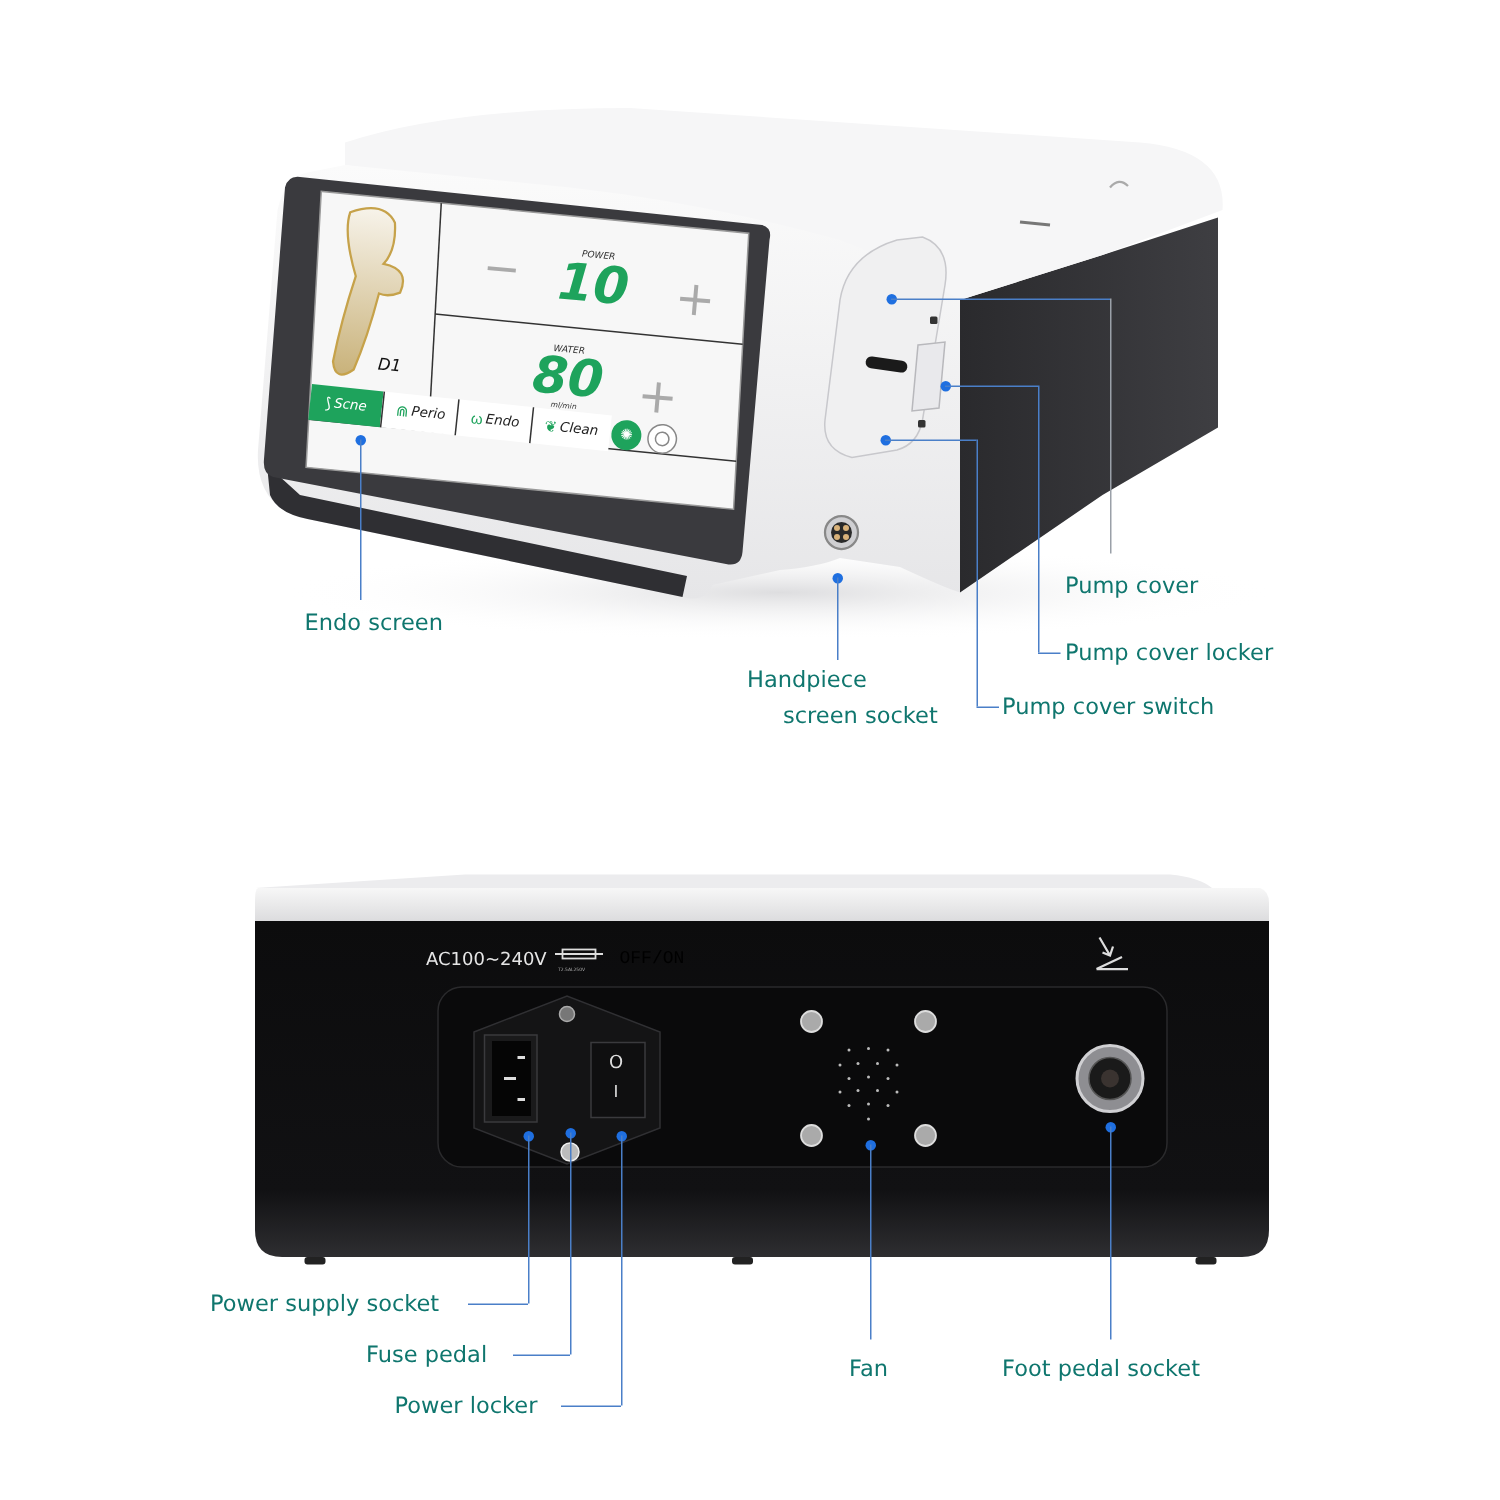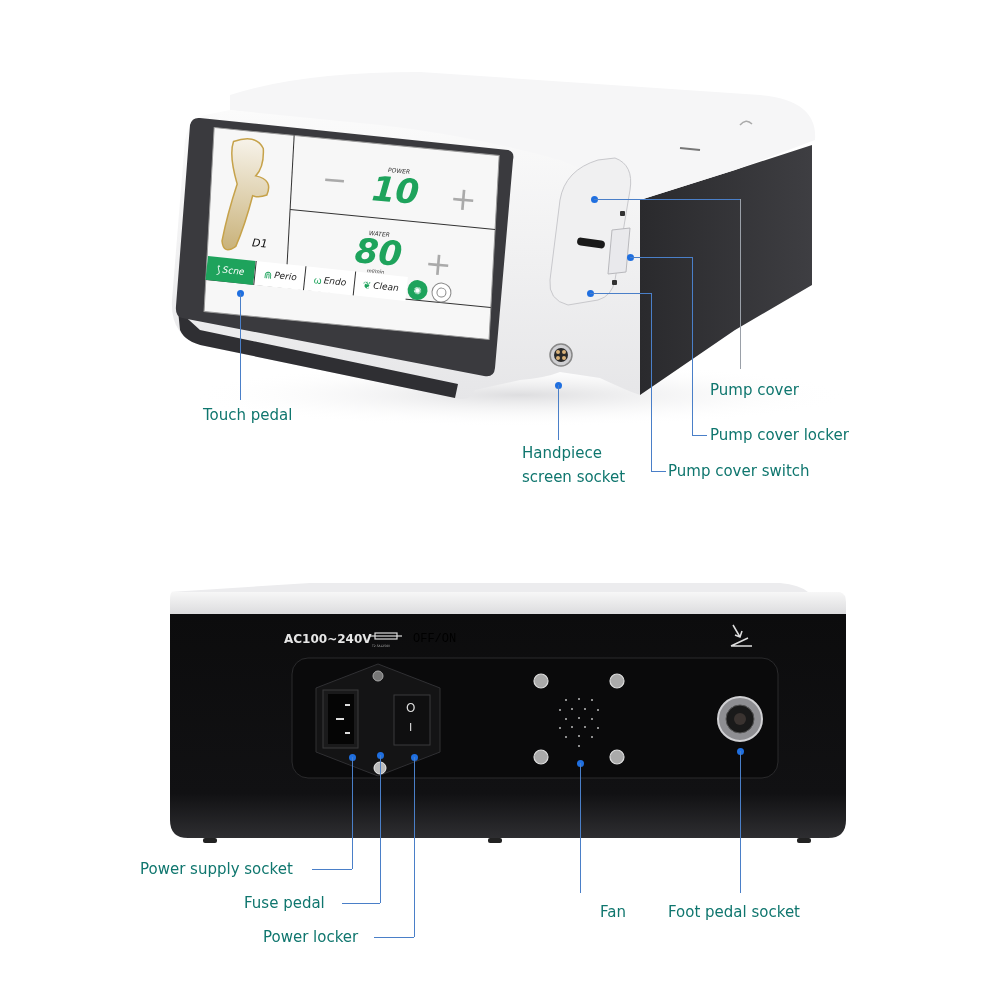--- a/index.html
+++ b/index.html
@@ -118,27 +118,27 @@
       <div class="abs" style="left:226px;top:2px;width:18px;height:18px;border-radius:50%;border:1.5px solid #888;background:#fff;display:flex;align-items:center;justify-content:center;">
         <span style="width:8px;height:8px;border-radius:50%;border:1.5px solid #888;display:block;"></span>
       </div>
     </div>
   </div>
 </div>
 
 <div>
   <span class="dot" style="left:240px;top:293px;"></span>
   <span class="vline" style="left:240px;top:293px;height:107px;"></span>
-  <span class="label" style="left:203px;top:406px;">Touch pedal</span>
+  <span class="label" style="left:203px;top:406px;">Endo screen</span>
 </div>
 
 <div>
   <span class="dot" style="left:558px;top:385px;"></span>
   <span class="vline" style="left:558px;top:385px;height:55px;"></span>
-  <span class="label" style="left:522px;top:444px;">Handpiece</span>
+  <span class="label" style="left:498px;top:444px;">Handpiece</span>
   <span class="label" style="left:522px;top:468px;">screen socket</span>
 </div>
 
 <div>
   <span class="dot" style="left:594px;top:199px;"></span>
   <span class="hline" style="left:594px;top:199px;width:146px;"></span>
   <span class="vline" style="left:740px;top:199px;height:170px;background:#9aa0a8;"></span>
   <span class="label" style="left:710px;top:381px;">Pump cover</span>
 </div>
 
@@ -225,21 +225,21 @@
     <circle cx="740" cy="719" r="14" fill="#1a1a1a" stroke="#555" stroke-width="1"></circle>
     <circle cx="740" cy="719" r="6" fill="#3a3330"></circle>
 
     <path d="M733 625 L740 637 M735 635 L740 637 L742 631" stroke="#ddd" stroke-width="1.5" fill="none"></path>
     <path d="M731 646 L748 638 M731 646 L752 646" stroke="#ddd" stroke-width="1.5" fill="none"></path>
 
     <rect x="203" y="838" width="14" height="5" rx="2" fill="#222"></rect>
     <rect x="488" y="838" width="14" height="5" rx="2" fill="#222"></rect>
     <rect x="797" y="838" width="14" height="5" rx="2" fill="#222"></rect>
   </svg>
-  <span class="abs" style="left:284px;top:62px;font-family:'DejaVu Sans',sans-serif;font-size:12px;color:#e6e6e6;font-weight:bold;">AC100~240V</span>
+  <span class="abs" style="left:284px;top:62px;font-family:'DejaVu Sans',sans-serif;font-size:12px;color:#e6e6e6;">AC100~240V</span>
   <span class="abs" style="left:372px;top:74px;font-family:'DejaVu Sans',sans-serif;font-size:3px;color:#aaa;">T2.5AL250V</span>
   <span class="abs" style="left:413px;top:62px;font-family:Liberation Mono, monospace;font-size:12px;color:#000000;">OFF/ON</span>
   <div class="abs" style="left:396px;top:127px;width:32px;height:46px;">
     <span class="abs" style="left:10px;top:4px;font-size:12px;color:#ddd;font-family:'DejaVu Sans',sans-serif;">O</span>
     <span class="abs" style="left:13px;top:24px;font-size:11px;color:#ddd;font-family:'DejaVu Sans',sans-serif;">I</span>
   </div>
   <div class="abs" style="left:323px;top:120px;width:35px;height:58px;"></div>
   <div class="abs" style="left:360px;top:160px;width:30px;height:20px;"></div>
   <div class="abs" style="left:540px;top:120px;width:80px;height:70px;"></div>
   <div class="abs" style="left:718px;top:127px;width:44px;height:44px;border-radius:50%;"></div>
@@ -263,20 +263,20 @@
 <div>
   <span class="dot" style="left:414px;top:757px;"></span>
   <span class="vline" style="left:414px;top:757px;height:180px;"></span>
   <span class="hline" style="left:374px;top:937px;width:40px;"></span>
   <span class="label" style="left:263px;top:928px;">Power locker</span>
 </div>
 
 <div>
   <span class="dot" style="left:580px;top:763px;"></span>
   <span class="vline" style="left:580px;top:763px;height:130px;"></span>
-  <span class="label" style="left:566px;top:903px;margin-left:34px;">Fan</span>
+  <span class="label" style="left:566px;top:903px;">Fan</span>
 </div>
 
 <div>
   <span class="dot" style="left:740px;top:751px;"></span>
   <span class="vline" style="left:740px;top:751px;height:142px;"></span>
   <span class="label" style="left:668px;top:903px;">Foot pedal socket</span>
 </div>
 
 </body></html>

